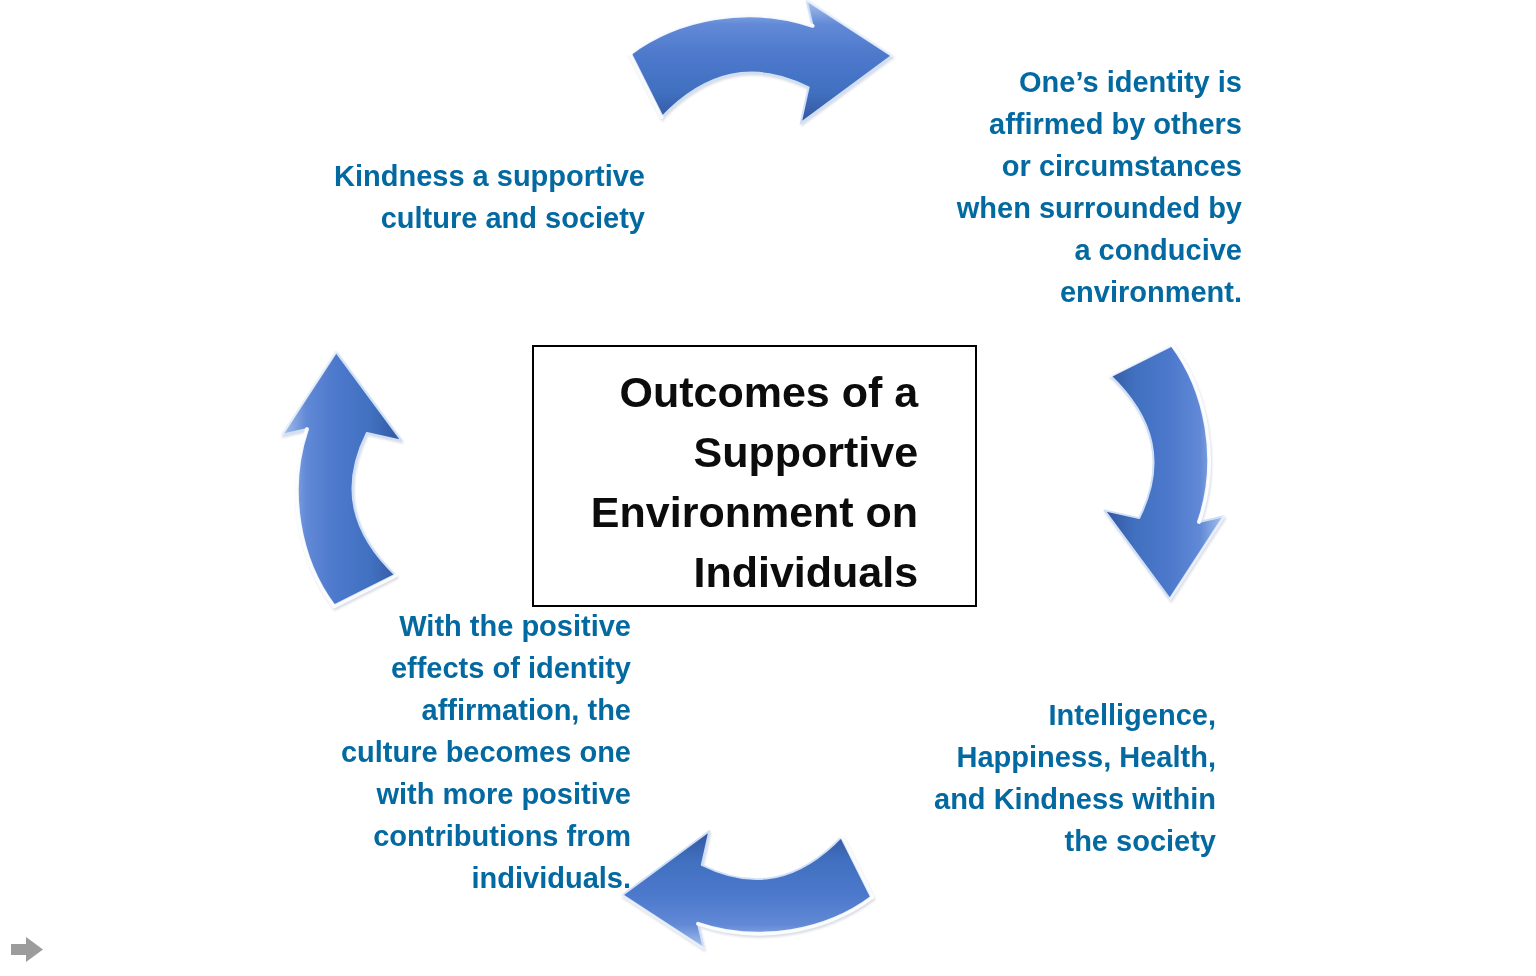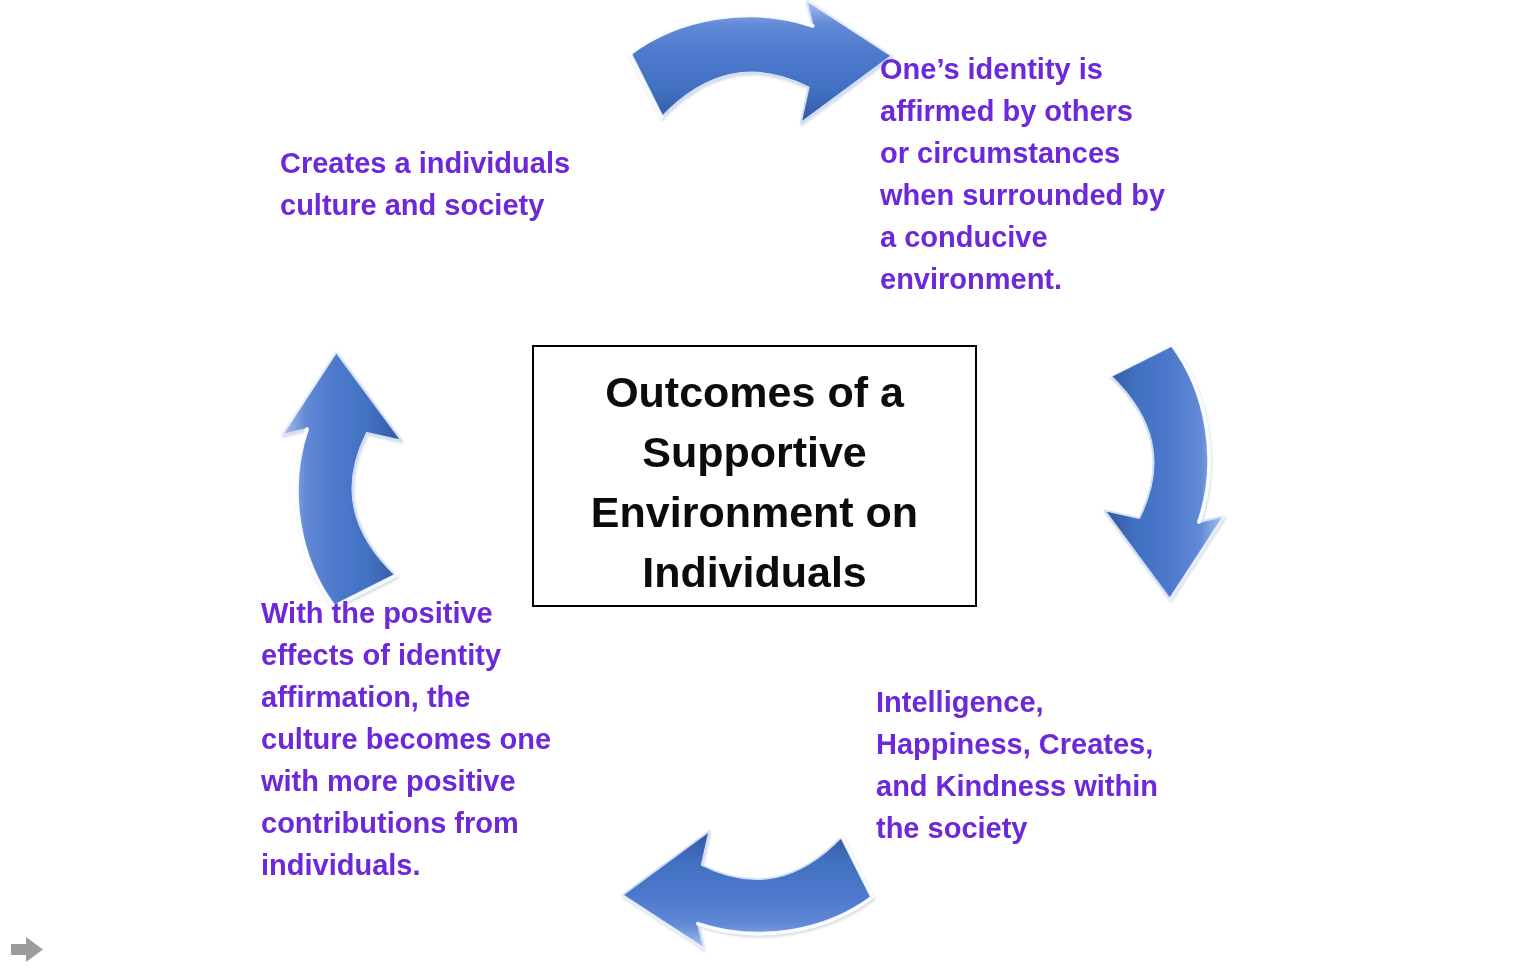--- a/index.html
+++ b/index.html
@@ -11,44 +11,45 @@
     background: #ffffff;
     overflow: hidden;
     font-family: "Liberation Sans", sans-serif;
     color: #0c0c0c;
   }
   .node {
     position: absolute;
     font-weight: 700;
     font-size: 29px;
     line-height: 42px;
-    text-align: left;
+    text-align: right;
     white-space: pre-line;
-    color: #6d28d9;
+    color: #0369a1;
+    margin-top: 13px;
   }
   .node-top-left     { left: 280px; top: 142px; width: 365px; }
   .node-top-right    { left: 880px; top: 48px;  width: 362px; }
   .node-bottom-right { left: 876px; top: 681px; width: 340px; }
   .node-bottom-left  { left: 261px; top: 592px; width: 370px; }
 
   .center-box {
     position: absolute;
     left: 532px; top: 345px;
     width: 445px; height: 262px;
     border: 2.5px solid #000000;
     background: #ffffff;
     display: flex;
     align-items: center;
     justify-content: center;
   }
   .center-title {
     font-weight: 700;
     font-size: 43px;
     line-height: 60px;
-    text-align: center;
+    text-align: right;
     white-space: pre-line;
     color: #0c0c0c;
     margin-top: 12px;
   }
 
   svg.cycle-arrow {
     position: absolute;
     overflow: visible;
     filter: drop-shadow(1px 2px 1px rgba(40,60,110,0.18));
   }
@@ -94,32 +95,32 @@
 </svg>
 
 <svg class="cycle-arrow arrow-bottom" viewBox="0 0 280 150">
   <use href="#cycle-arrow-shape" transform="translate(280 150) rotate(180)"></use>
 </svg>
 
 <svg class="cycle-arrow arrow-left" viewBox="0 0 150 280">
   <use href="#cycle-arrow-shape" transform="translate(0 280) rotate(-90)"></use>
 </svg>
 
-<div class="node node-top-left">Creates a individuals
+<div class="node node-top-left">Kindness a supportive
 culture and society</div>
 
 <div class="node node-top-right">One’s identity is
 affirmed by others
 or circumstances
 when surrounded by
 a conducive
 environment.</div>
 
 <div class="node node-bottom-right">Intelligence,
-Happiness, Creates,
+Happiness, Health,
 and Kindness within
 the society</div>
 
 <div class="node node-bottom-left">With the positive
 effects of identity
 affirmation, the
 culture becomes one
 with more positive
 contributions from
 individuals.</div>

